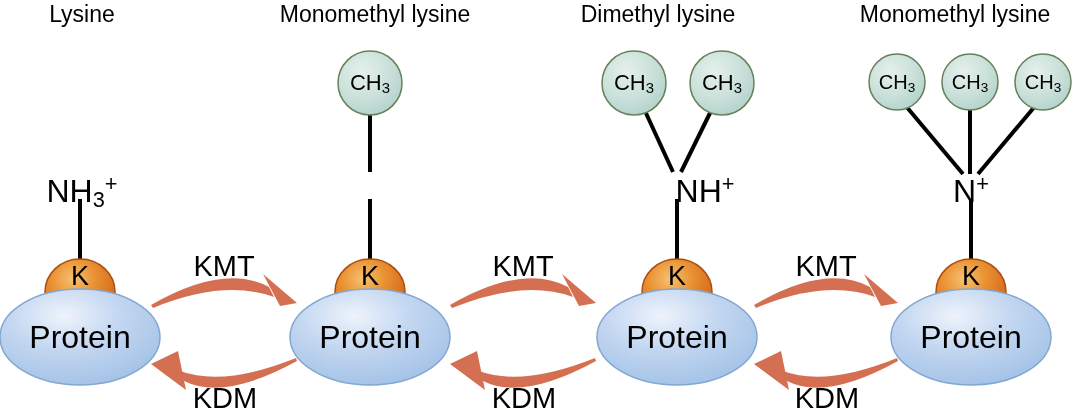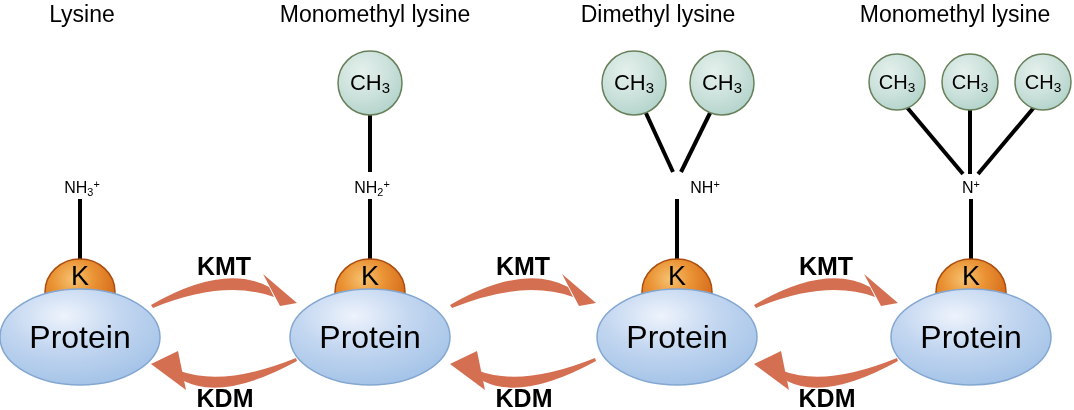--- a/index.html
+++ b/index.html
@@ -7,24 +7,24 @@
     position:relative;
     width:1074px;height:410px;
     background:#ffffff;
     font-family:"Liberation Sans","DejaVu Sans",sans-serif;
     color:#000;
     overflow:hidden;
   }
   .figure svg{position:absolute;left:0;top:0;}
   .lbl{position:absolute;transform:translateX(-50%);white-space:nowrap;text-align:right;}
   .title{top:1px;font-size:23px;line-height:26px;}
-  .amine{top:170px;font-size:16px;line-height:28px;}
+  .amine{top:170px;font-size:32px;line-height:28px;}
   .protein-lbl{top:321px;font-size:32px;line-height:32px;}
   .k-lbl{top:262px;font-size:27px;line-height:28px;}
-  .enzyme{font-size:25px;line-height:27px;font-weight:bold;}
+  .enzyme{font-size:29px;line-height:27px;}
   .kmt{top:253px;}
   .kdm{top:385px;}
   .ch3{top:70px;font-size:22px;line-height:26px;}
   .ch3-sm{font-size:20px;line-height:24px;top:70px;}
   .sb{font-size:0.68em;vertical-align:-0.22em;}
   .sp{font-size:0.68em;vertical-align:0.5em;}
 </style>
 </head>
 <body>
 
@@ -112,21 +112,20 @@
   <div class="lbl title" style="left:955px">Monomethyl lysine</div>
 
   <div class="lbl ch3" style="left:370px"><span>CH</span><span class="sb">3</span></div>
   <div class="lbl ch3" style="left:634px"><span>CH</span><span class="sb">3</span></div>
   <div class="lbl ch3" style="left:722px"><span>CH</span><span class="sb">3</span></div>
   <div class="lbl ch3-sm" style="left:897px"><span>CH</span><span class="sb">3</span></div>
   <div class="lbl ch3-sm" style="left:970px"><span>CH</span><span class="sb">3</span></div>
   <div class="lbl ch3-sm" style="left:1043px"><span>CH</span><span class="sb">3</span></div>
 
   <div class="lbl amine" style="left:82px"><span>NH</span><span class="sb">3</span><span class="sp">+</span></div>
-  <div class="lbl amine" style="left:372px"><span>NH</span><span class="sb">2</span><span class="sp">+</span></div>
   <div class="lbl amine" style="left:705px"><span>NH</span><span class="sb"></span><span class="sp">+</span></div>
   <div class="lbl amine" style="left:971px"><span>N</span><span class="sb"></span><span class="sp">+</span></div>
 
   <div class="lbl k-lbl" style="left:80px">K</div>
   <div class="lbl k-lbl" style="left:370px">K</div>
   <div class="lbl k-lbl" style="left:677px">K</div>
   <div class="lbl k-lbl" style="left:971px">K</div>
 
   <div class="lbl protein-lbl" style="left:80px">Protein</div>
   <div class="lbl protein-lbl" style="left:370px">Protein</div>

